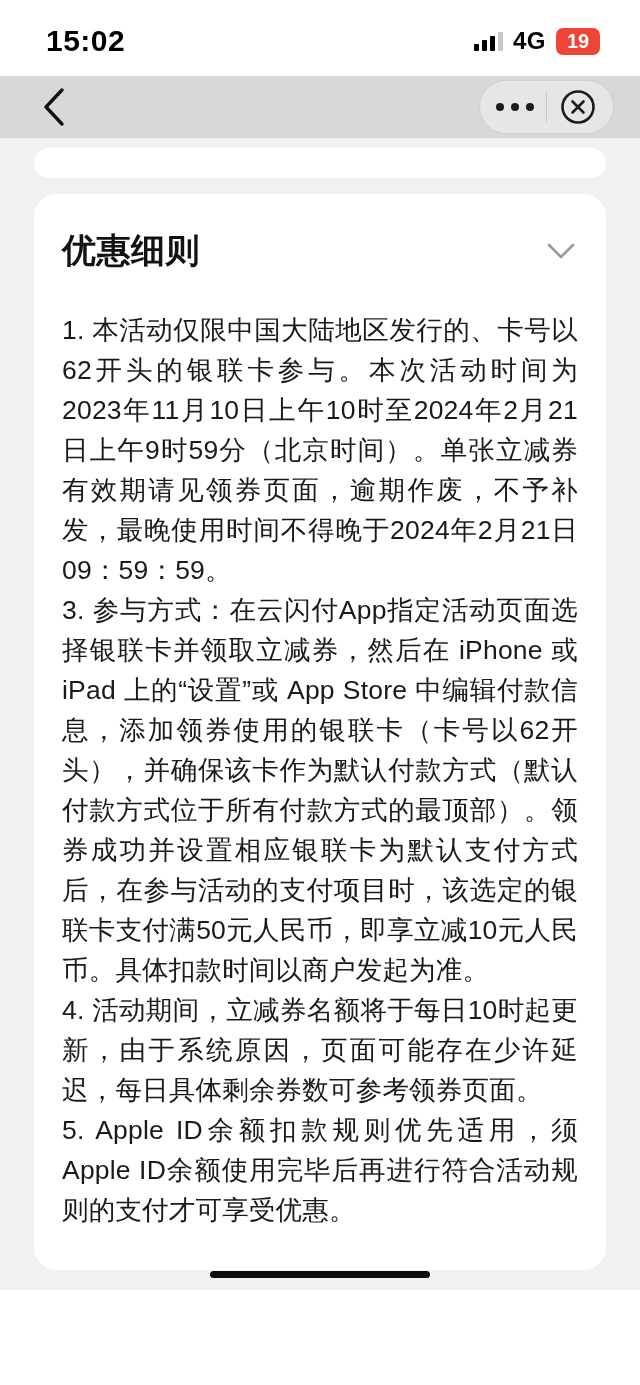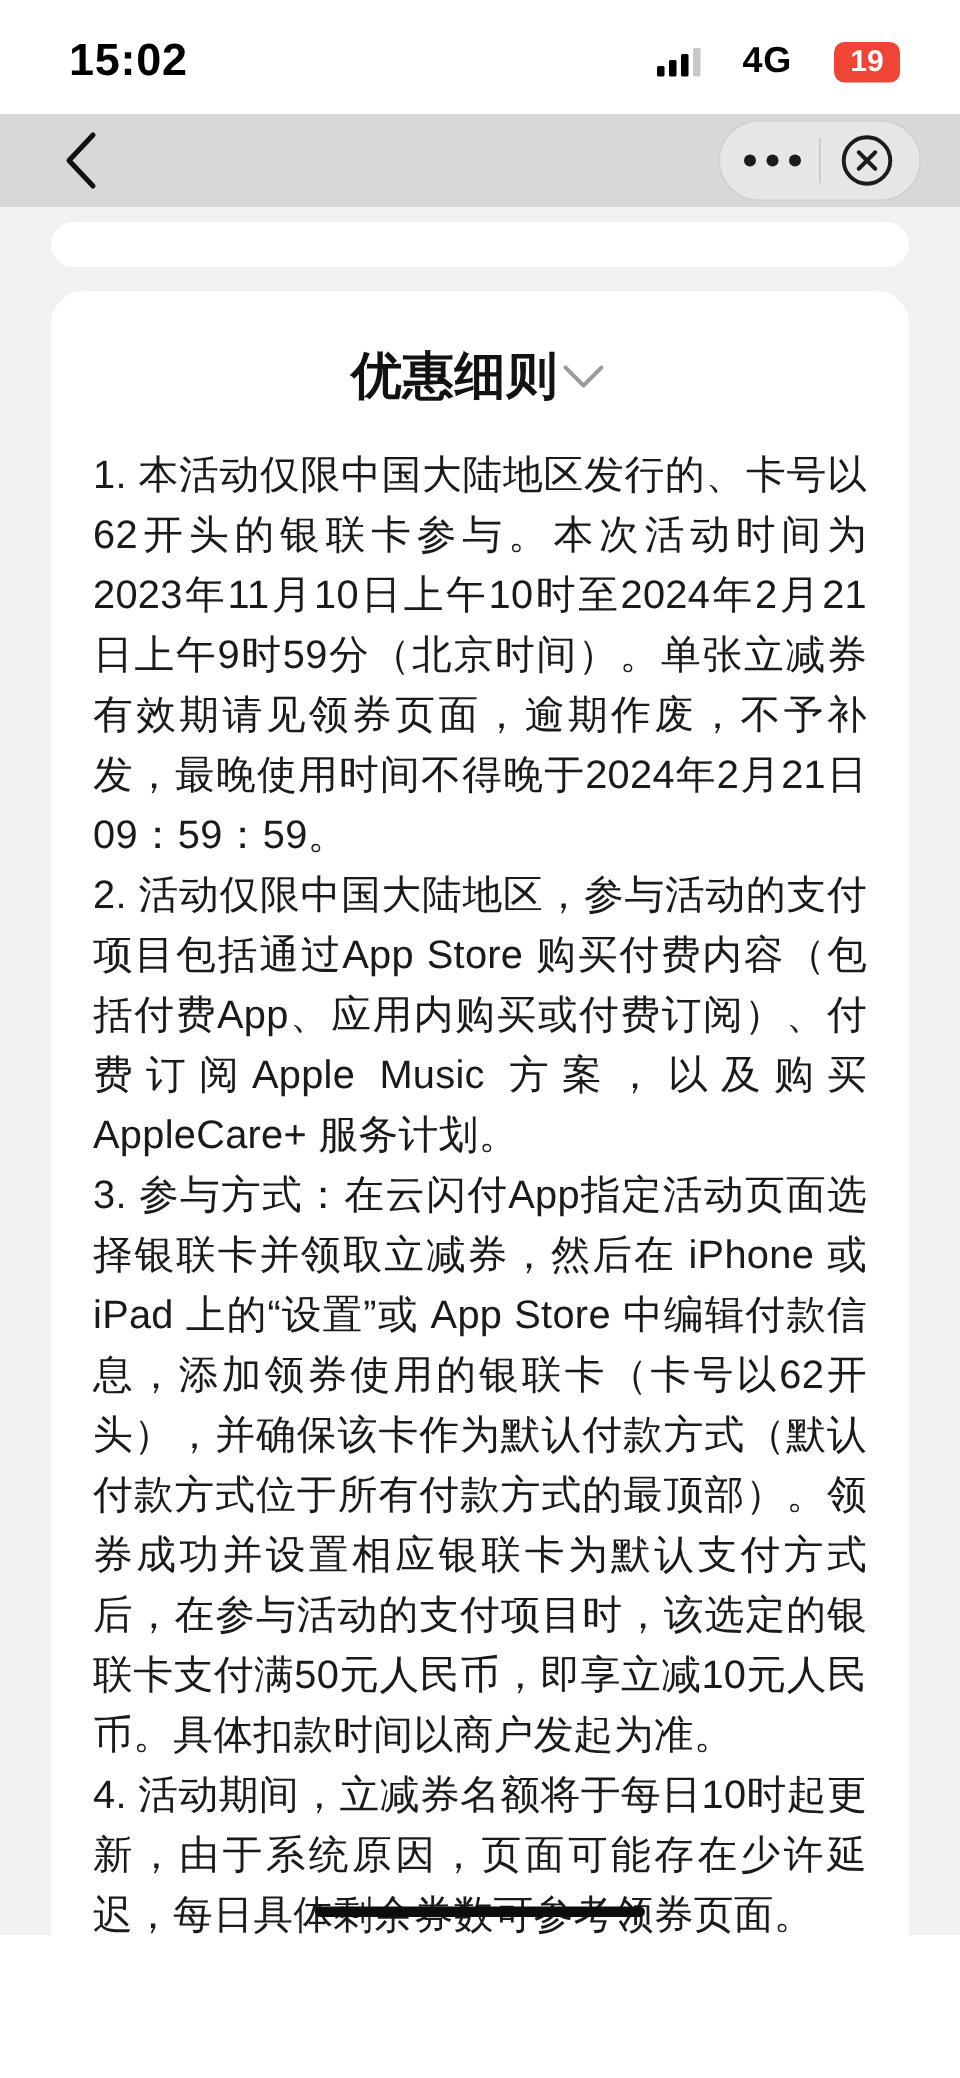--- a/index.html
+++ b/index.html
@@ -30,21 +30,21 @@
   .status-time {
     font-size:30px;
     font-weight:700;
     letter-spacing:0.5px;
     color:#000;
     margin-top:6px;
   }
   .status-right {
     display:flex;
     align-items:center;
-    gap:28px;
+    gap:10px;
     margin-top:6px;
   }
   .signal {
     display:flex;
     align-items:flex-end;
     gap:3px;
     height:20px;
   }
   .signal i { display:block; width:5px; background:#000; border-radius:1px; }
   .signal i:nth-child(1){ height:7px; }
@@ -124,22 +124,22 @@
   }
   .card {
     background:#fff;
     border-radius:22px;
     margin-top:16px;
     padding:34px 28px 40px 28px;
   }
   .card-header {
     display:flex;
     align-items:center;
-    justify-content:center;
-    margin-bottom:22px;
+    justify-content:space-between;
+    margin-bottom:36px;
   }
   .card-title {
     font-size:34px;
     font-weight:700;
     color:#121212;
     letter-spacing:0.5px;
   }
   .chevron {
     width:34px; height:34px;
     display:flex; align-items:center; justify-content:center;
@@ -214,21 +214,20 @@
       <div class="card-header">
         <div class="card-title">优惠细则</div>
         <div class="chevron">
           <svg width="30" height="20" viewBox="0 0 30 20" aria-hidden="true">
             <polyline points="3,4 15,16 27,4" fill="none" stroke="#9a9a9a" stroke-width="2.6" stroke-linecap="round" stroke-linejoin="round"></polyline>
           </svg>
         </div>
       </div>
       <div class="terms">
         <p>1. 本活动仅限中国大陆地区发行的、卡号以62开头的银联卡参与。本次活动时间为2023年11月10日上午10时至2024年2月21日上午9时59分（北京时间）。单张立减券有效期请见领券页面，逾期作废，不予补发，最晚使用时间不得晚于2024年2月21日09：59：59。</p>
-        <p>2. 活动仅限中国大陆地区，参与活动的支付项目包括通过App Store 购买付费内容（包括付费App、应用内购买或付费订阅）、付费订阅Apple Music 方案，以及购买AppleCare+ 服务计划。</p>
         <p>3. 参与方式：在云闪付App指定活动页面选择银联卡并领取立减券，然后在 iPhone 或 iPad 上的“设置”或 App Store 中编辑付款信息，添加领券使用的银联卡（卡号以62开头），并确保该卡作为默认付款方式（默认付款方式位于所有付款方式的最顶部）。领券成功并设置相应银联卡为默认支付方式后，在参与活动的支付项目时，该选定的银联卡支付满50元人民币，即享立减10元人民币。具体扣款时间以商户发起为准。</p>
         <p>4. 活动期间，立减券名额将于每日10时起更新，由于系统原因，页面可能存在少许延迟，每日具体剩余券数可参考领券页面。</p>
         <p>5. Apple ID余额扣款规则优先适用，须Apple ID余额使用完毕后再进行符合活动规则的支付才可享受优惠。</p>
 
       </div>
     </div>
   </div>
 
   <div class="home-indicator"></div>
 </div>

